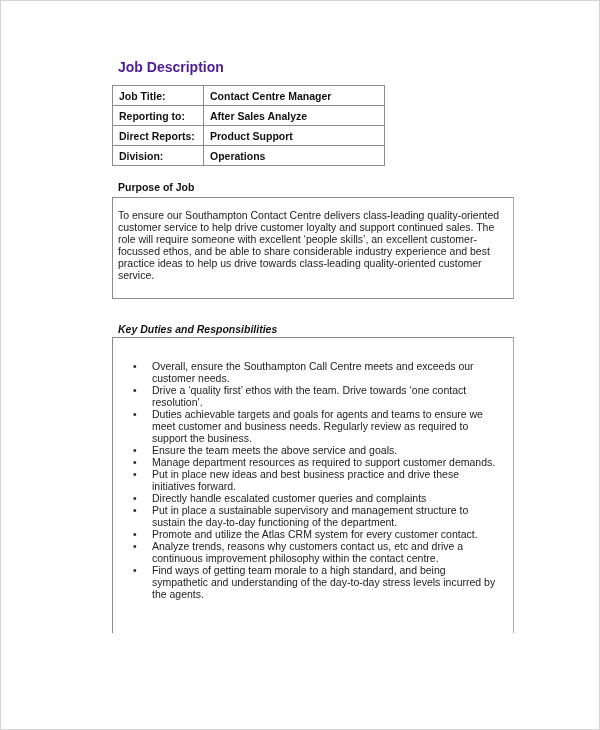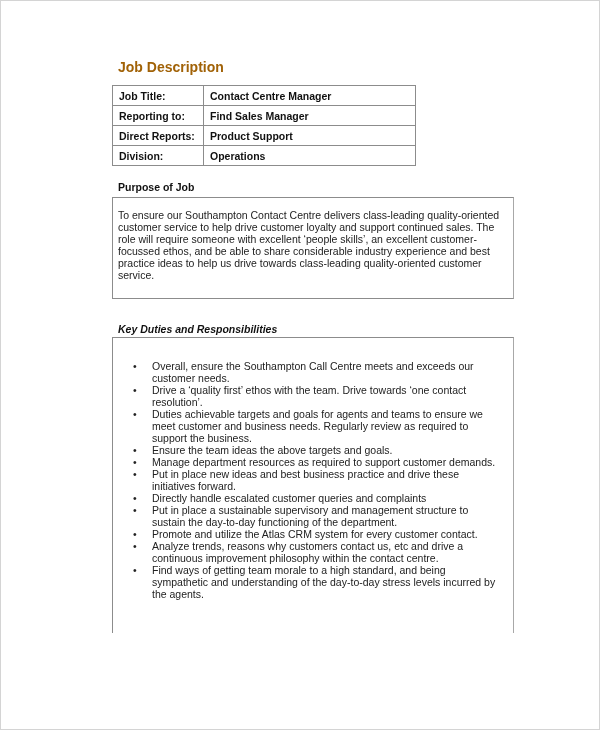--- a/index.html
+++ b/index.html
@@ -7,25 +7,25 @@
       width: 600px; height: 730px; background: #ffffff;
       font-family: "Liberation Sans", sans-serif; color: #111;
       position: relative; overflow: hidden;
     }
     .page {
       position: absolute; left: 0; top: 0; width: 598px; height: 728px;
       border: 1px solid #d4d4d4; background: #fff;
     }
     .doc-title {
       position: absolute; left: 117px; top: 58px;
-      font-size: 14px; font-weight: bold; color: #a16207;
+      font-size: 14px; font-weight: bold; color: #4c1d95;
     }
     table.info {
       position: absolute; left: 111px; top: 84px;
-      border-collapse: collapse; width: 304px;
+      border-collapse: collapse; width: 273px;
     }
     table.info td {
       border: 1px solid #8c8c8c; height: 19px; padding: 0 6px;
       font-size: 10.5px; font-weight: bold; color: #111;
       vertical-align: middle;
     }
     table.info td.label { width: 78px; }
     .section-heading {
       position: absolute; left: 117px;
       font-size: 10.5px; font-weight: bold; color: #111;
@@ -54,21 +54,21 @@
   <div class="doc-title">Job Description</div>
 
   <table class="info">
     <tbody>
         <tr>
       <td class="label">Job Title:</td>
       <td>Contact Centre Manager</td>
     </tr>
     <tr>
       <td class="label">Reporting to:</td>
-      <td>Find Sales Manager</td>
+      <td>After Sales Analyze</td>
     </tr>
     <tr>
       <td class="label">Direct Reports:</td>
       <td>Product Support</td>
     </tr>
     <tr>
       <td class="label">Division:</td>
       <td>Operations</td>
     </tr>
   </tbody>
@@ -78,21 +78,21 @@
   <div class="box purpose-box">
     <p class="purpose-text">To ensure our Southampton Contact Centre delivers class-leading quality-oriented customer service to help drive customer loyalty and support continued sales. The role will require someone with excellent ‘people skills’, an excellent customer-focussed ethos, and be able to share considerable industry experience and best practice ideas to help us drive towards class-leading quality-oriented customer service.</p>
   </div>
 
   <div class="section-heading" style="top:322px;font-style:italic;">Key Duties and Responsibilities</div>
   <div class="box duties-box">
     <ul class="duties">
       <li><span class="bullet">•</span><span>Overall, ensure the Southampton Call Centre meets and exceeds our customer needs.</span></li>
       <li><span class="bullet">•</span><span>Drive a ‘quality first’ ethos with the team. Drive towards ‘one contact resolution’.</span></li>
       <li><span class="bullet">•</span><span>Duties achievable targets and goals for agents and teams to ensure we meet customer and business needs. Regularly review as required to support the business.</span></li>
-      <li><span class="bullet">•</span><span>Ensure the team ideas the above targets and goals.</span></li>
+      <li><span class="bullet">•</span><span>Ensure the team meets the above service and goals.</span></li>
       <li><span class="bullet">•</span><span>Manage department resources as required to support customer demands.</span></li>
       <li><span class="bullet">•</span><span>Put in place new ideas and best business practice and drive these initiatives forward.</span></li>
       <li><span class="bullet">•</span><span>Directly handle escalated customer queries and complaints</span></li>
       <li><span class="bullet">•</span><span>Put in place a sustainable supervisory and management structure to sustain the day-to-day functioning of the department.</span></li>
       <li><span class="bullet">•</span><span>Promote and utilize the Atlas CRM system for every customer contact.</span></li>
       <li><span class="bullet">•</span><span>Analyze trends, reasons why customers contact us, etc and drive a continuous improvement philosophy within the contact centre.</span></li>
       <li><span class="bullet">•</span><span>Find ways of getting team morale to a high standard, and being sympathetic and understanding of the day-to-day stress levels incurred by the agents.</span></li>
     </ul>
   </div>
 </div>

